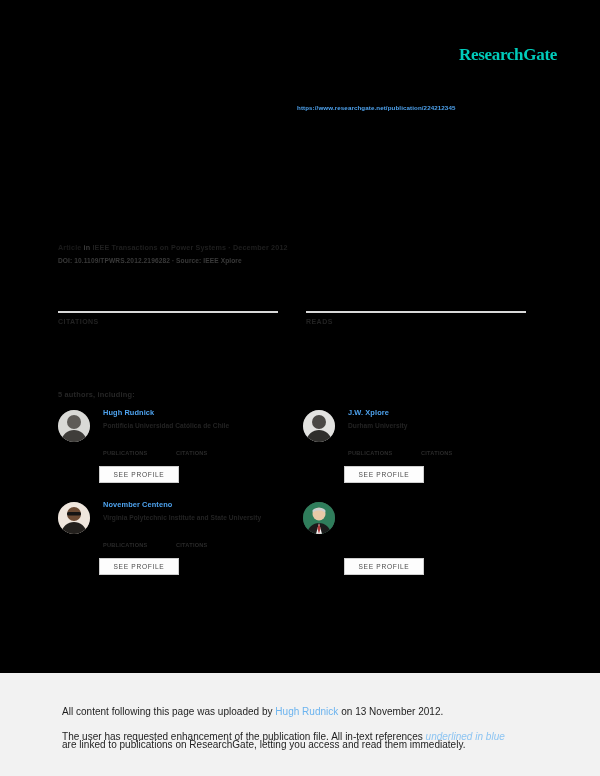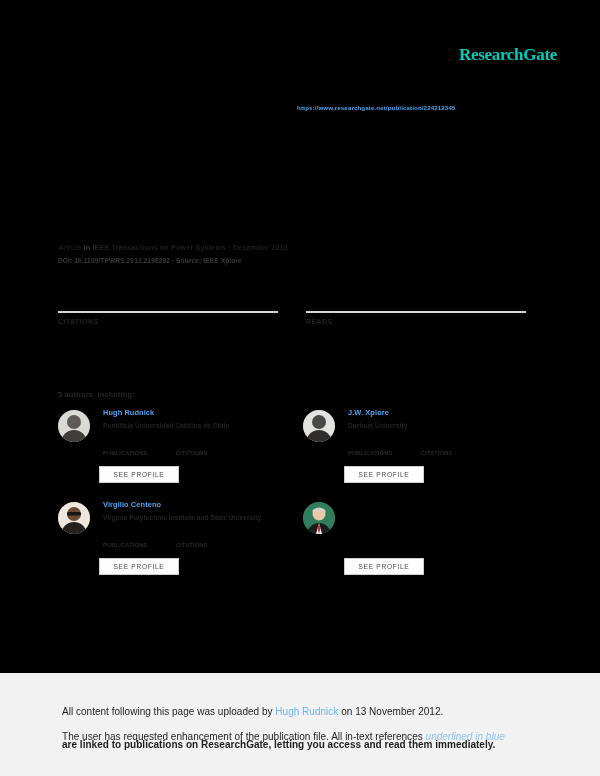--- a/index.html
+++ b/index.html
@@ -245,21 +245,21 @@
   .footer-line {
     position: absolute;
     left: 62px;
     font-size: 10px;
     color: #1d1d1d;
     letter-spacing: 0.02px;
     white-space: nowrap;
   }
   .footer-line.l1 { top: 706px; }
   .footer-line.l2 { top: 731px; }
-  .footer-line.l3 { top: 739px; font-weight: bold; }
+  .footer-line.l3 { top: 739px; }
   .link-blue { color: #6cb4ef; }
   .link-blue2 { color: #8cc4f2; font-style: italic; }
 </style>
 </head>
 <body>
 
 <div class="page">
 
   <div class="dark-region"></div>
 
@@ -344,21 +344,21 @@
     <div class="author-card c2">
       <div class="avatar">
         <svg width="32" height="32" viewBox="0 0 32 32" aria-hidden="true">
           <rect width="32" height="32" fill="#efe6dd"></rect>
           <circle cx="16" cy="12" r="7" fill="#6b4a33"></circle>
           <rect x="9" y="10" width="14" height="3.5" rx="1.6" fill="#141414"></rect>
           <path d="M3 32c1-8 7-12 13-12s12 4 13 12z" fill="#23201d"></path>
         </svg>
       </div>
       <div class="author-body">
-        <div class="author-name">Virgilio Centeno</div>
+        <div class="author-name">November Centeno</div>
         <div class="author-affil">Virginia Polytechnic Institute and State University</div>
         <div class="author-stats">
           <div class="astat pubs">
             <div class="astat-value"></div>
             <div class="astat-label">PUBLICATIONS</div>
           </div>
           <div class="astat cits">
             <div class="astat-value"></div>
             <div class="astat-label">CITATIONS</div>
           </div>

